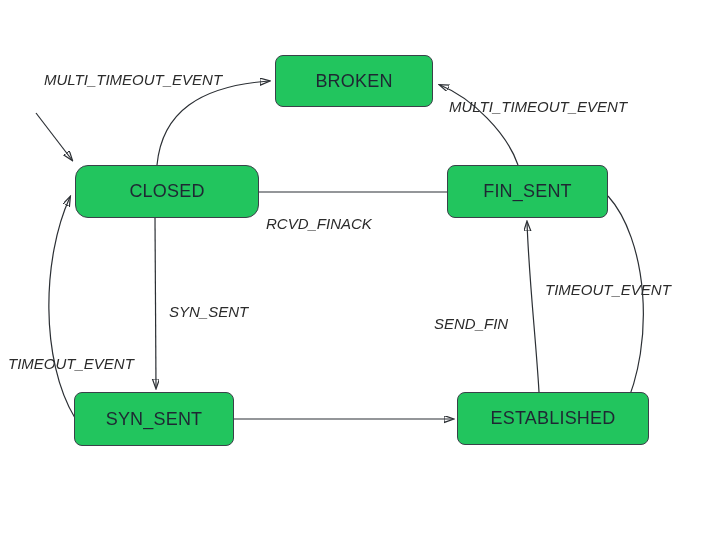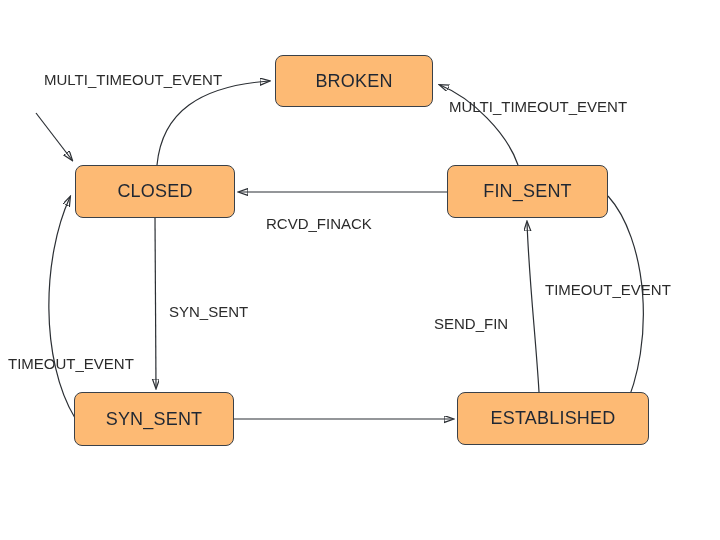--- a/index.html
+++ b/index.html
@@ -23,41 +23,42 @@
     pointer-events: none;
   }
   .edges-svg path {
     fill: none;
     stroke: #2b2f34;
     stroke-width: 1.2;
   }
   .state {
     position: absolute;
     z-index: 3;
-    background: #fdba74;
+    background: #22c55e;
     border: 1px solid #3a4149;
     border-radius: 8px;
     display: flex;
     align-items: center;
     justify-content: center;
     font-size: 18px;
     color: #1f2733;
     letter-spacing: 0.2px;
     box-sizing: border-box;
   }
   .edge-label {
     position: absolute;
     z-index: 1;
     font-size: 15px;
     color: #2b2b2b;
     white-space: nowrap;
+    font-style: italic;
   }
   
   #st-broken      { left: 275px; top:  55px; width: 158px; height: 52px; }
-  #st-closed      { left:  75px; top: 165px; width: 160px; height: 53px; }
+  #st-closed      { left:  75px; top: 165px; width: 184px; height: 53px; border-radius: 13px; }
   #st-fin-sent    { left: 447px; top: 165px; width: 161px; height: 53px; }
   #st-syn-sent    { left:  74px; top: 392px; width: 160px; height: 54px; }
   #st-established { left: 457px; top: 392px; width: 192px; height: 53px; }
   
   #lb-multi-left   { left:  44px; top:  71px; }
   #lb-multi-right  { left: 449px; top:  98px; }
   #lb-rcvd-finack  { left: 266px; top: 167px; margin-top: 48px; }
   #lb-syn-sent     { left: 169px; top: 303px; }
   #lb-timeout-left { left:   8px; top: 355px; }
   #lb-rcvd-synack  { left: 276px; top: 397px; }

